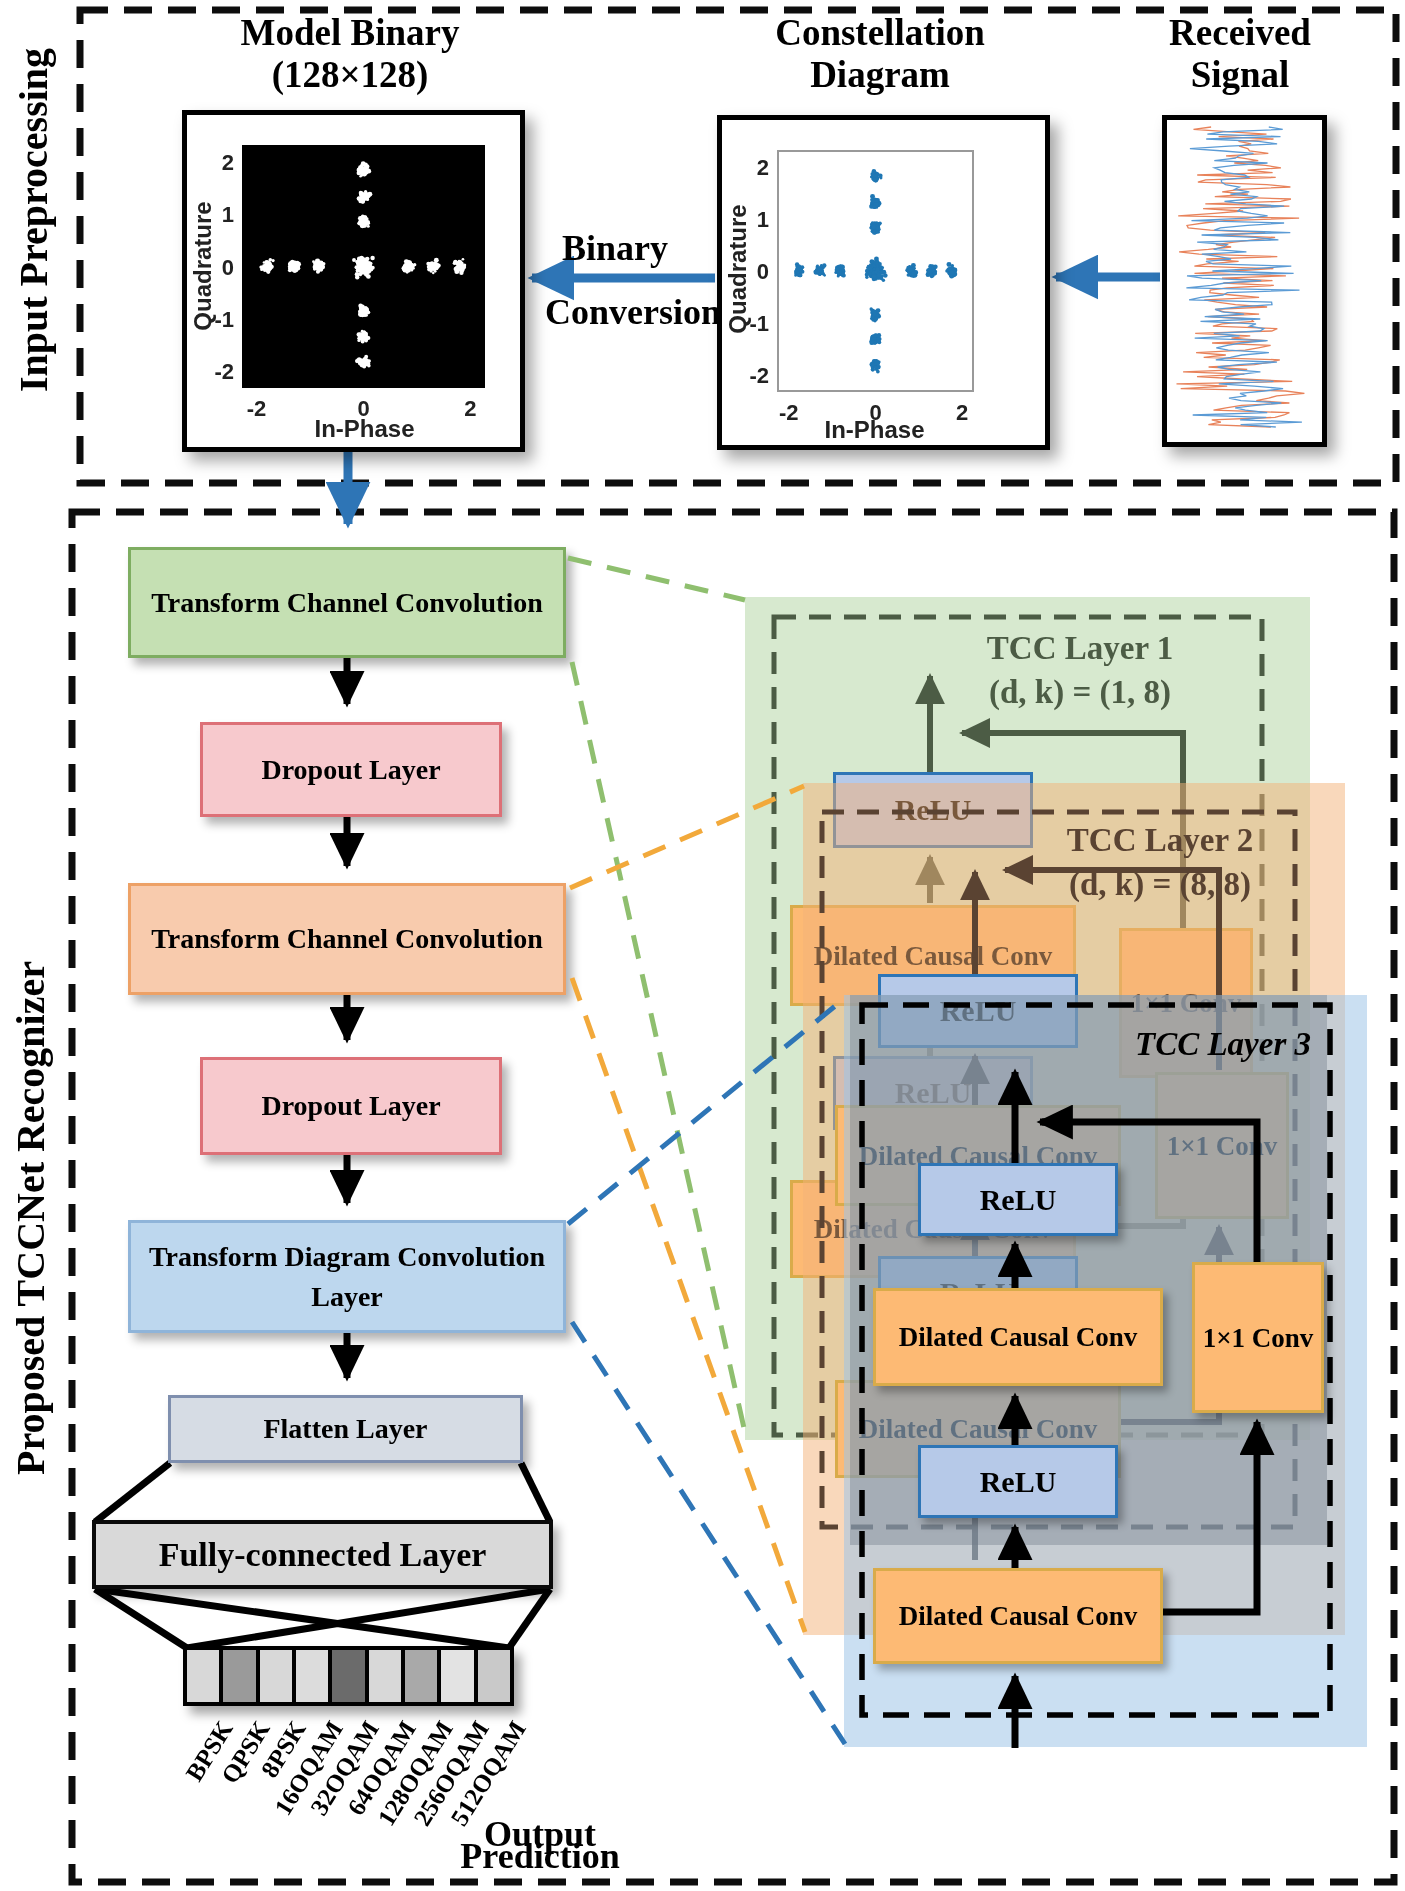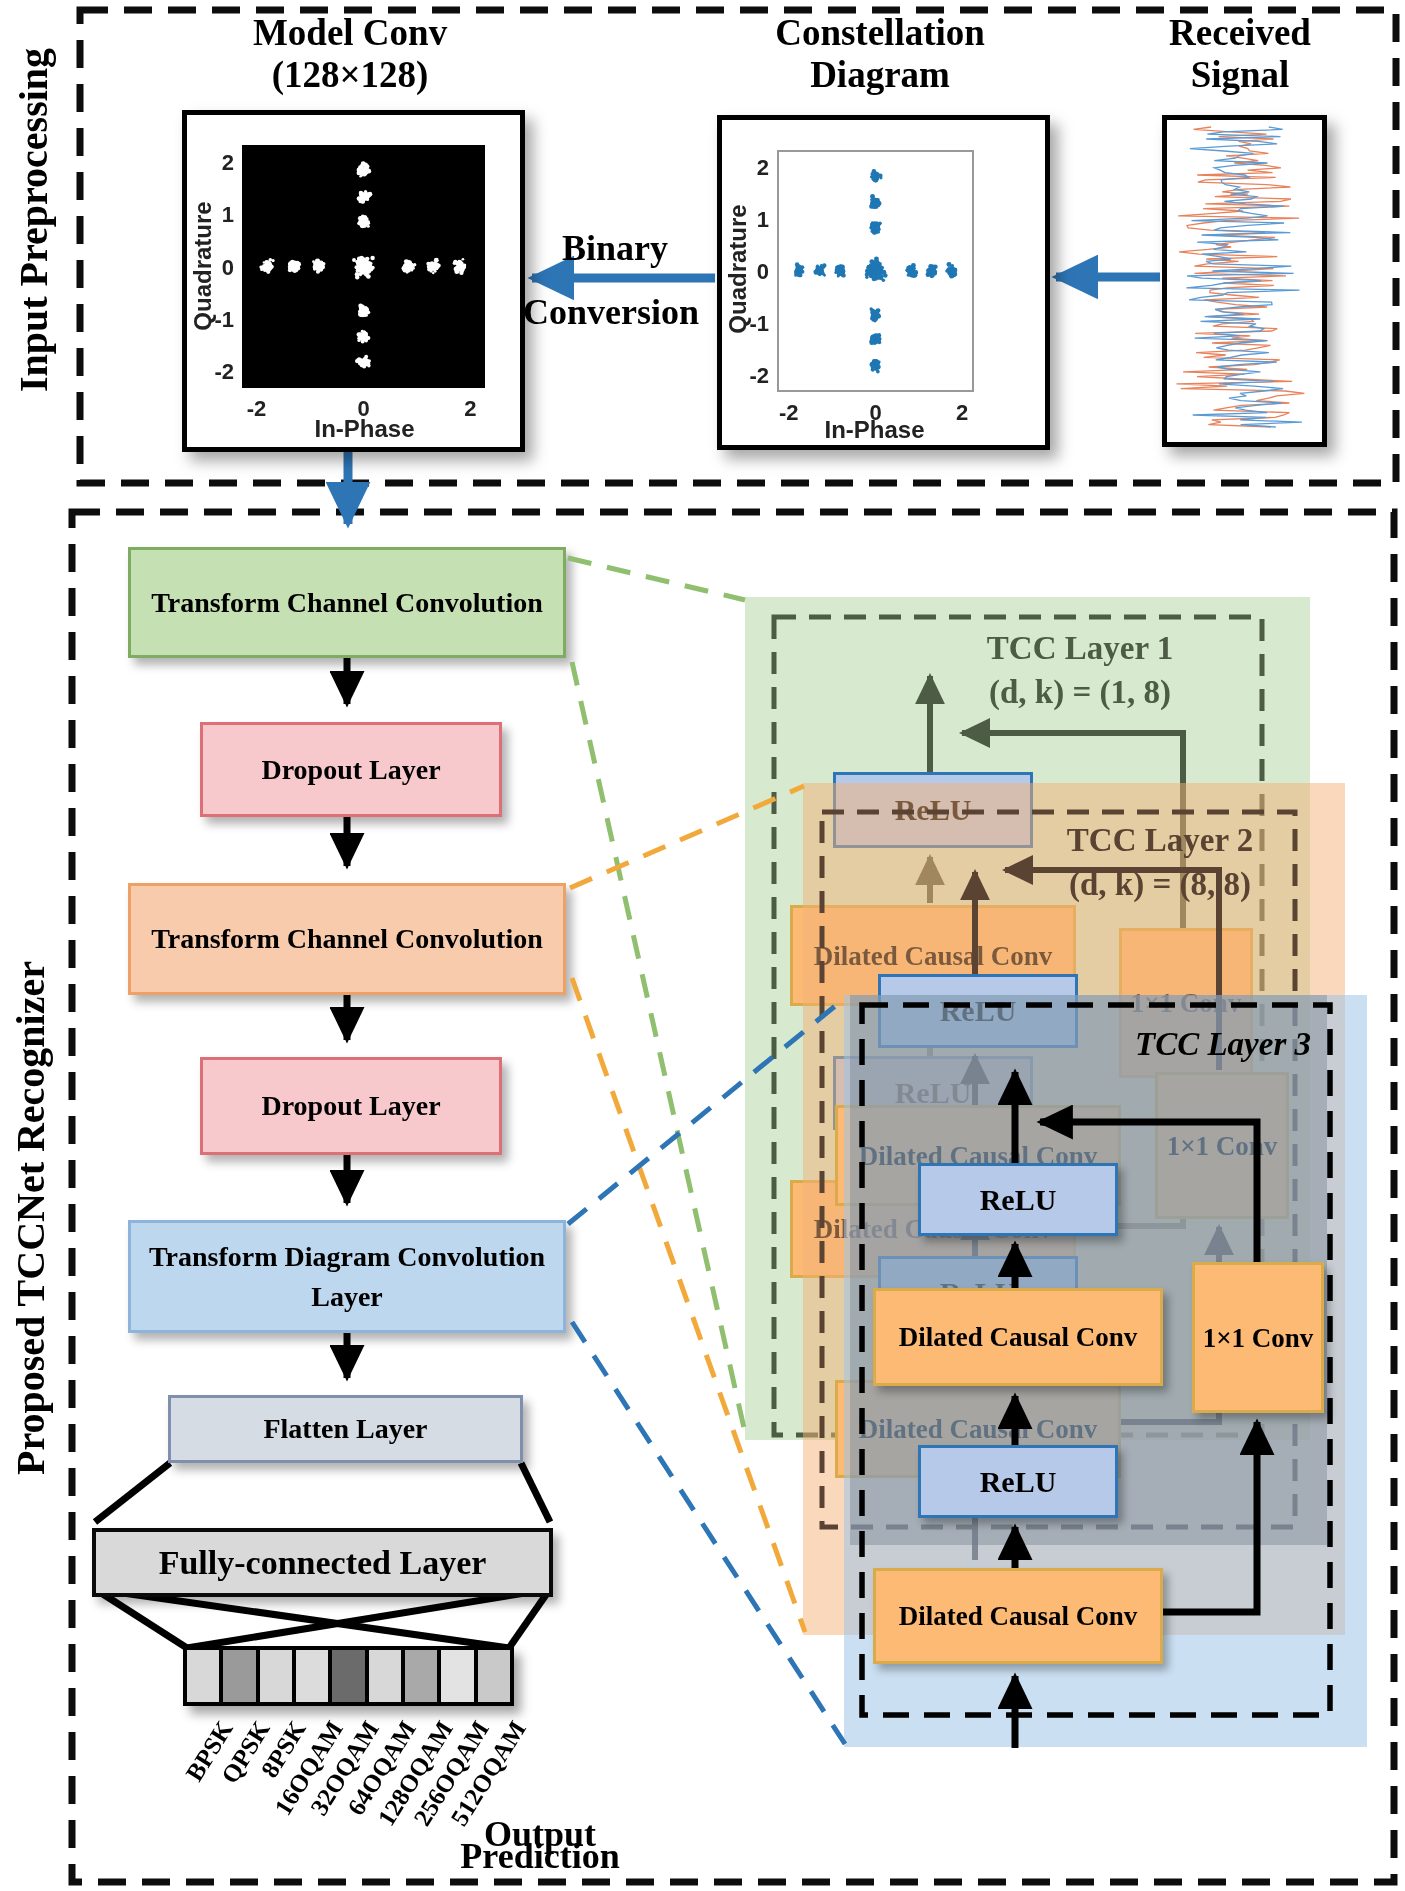--- a/index.html
+++ b/index.html
@@ -67,21 +67,21 @@
 
     <line x1="95" y1="1589" x2="187" y2="1648" stroke="#000" stroke-width="7"></line>
     <line x1="95" y1="1589" x2="509" y2="1648" stroke="#000" stroke-width="7"></line>
     <line x1="550" y1="1589" x2="187" y2="1648" stroke="#000" stroke-width="7"></line>
     <line x1="550" y1="1589" x2="509" y2="1648" stroke="#000" stroke-width="7"></line>
   </svg>
 
   <div class="vlabel" style="left:33px;top:220px;transform:translate(-50%,-50%) rotate(-90deg);">Input Preprocessing</div>
 
   <div class="title2" style="left:165px;top:12px;width:370px;">
-    <div>Model Conv</div>
+    <div>Model Binary</div>
     <div>(128×128)</div>
   </div>
   <div class="title2" style="left:700px;top:12px;width:360px;">
     <div>Constellation</div>
     <div>Diagram</div>
   </div>
   <div class="title2" style="left:1135px;top:12px;width:210px;">
     <div>Received</div>
     <div>Signal</div>
   </div>
@@ -1743,31 +1743,31 @@
   <div class="panelbox" style="left:1162px;top:115px;width:155px;height:322px;">
     <div id="rs-plot" class="plot" style="left:3px;top:3px;width:143px;height:310px;background:#fff;">
         <svg width="143" height="310" style="position: absolute; left: 0px; top: 0px;">
           <polyline points="41.1,4.0 23.5,6.4 60.6,8.8 96.5,11.2 48.6,13.6 103.5,16.0 68.5,18.4 81.2,20.8 69.1,23.2 77.8,25.6 79.6,28.0 98.3,30.4 56.1,32.8 72.7,35.2 88.2,37.6 64.3,40.0 95.4,42.4 110.9,44.8 77.6,47.2 102.6,49.6 27.2,52.0 105.7,54.4 35.7,56.8 27.9,59.2 96.9,61.6 120.4,64.0 69.8,66.4 52.2,68.8 78.1,71.2 44.8,73.6 120.9,76.0 110.7,78.4 35.3,80.8 119.4,83.2 33.1,85.6 73.1,88.0 44.3,90.4 8.2,92.8 129.1,95.2 54.6,97.6 33.5,100.0 17.0,102.4 18.2,104.8 40.3,107.2 95.3,109.6 44.7,112.0 105.1,114.4 83.6,116.8 63.9,119.2 45.9,121.6 61.1,124.0 38.3,126.4 9.1,128.8 29.0,131.2 107.3,133.6 36.3,136.0 68.6,138.4 37.2,140.8 24.4,143.2 103.4,145.6 64.2,148.0 24.5,150.4 115.9,152.8 52.0,155.2 102.5,157.6 53.3,160.0 103.8,162.4 57.2,164.8 40.2,167.2 39.8,169.6 61.9,172.0 89.1,174.4 34.3,176.8 47.1,179.2 65.5,181.6 97.1,184.0 45.2,186.4 54.3,188.8 89.1,191.2 37.8,193.6 80.9,196.0 83.3,198.4 52.2,200.8 42.9,203.2 107.3,205.6 101.8,208.0 25.2,210.4 80.2,212.8 61.5,215.2 96.1,217.6 42.1,220.0 100.6,222.4 88.3,224.8 75.2,227.2 26.1,229.6 55.8,232.0 33.7,234.4 109.8,236.8 100.7,239.2 84.5,241.6 38.6,244.0 77.2,246.4 13.1,248.8 74.4,251.2 27.0,253.6 71.3,256.0 122.2,258.4 6.5,260.8 57.2,263.2 10.7,265.6 115.4,268.0 134.4,270.4 106.8,272.8 98.6,275.2 86.3,277.6 119.4,280.0 71.5,282.4 56.1,284.8 43.5,287.2 119.4,289.6 114.0,292.0 105.0,294.4 41.8,296.8 50.9,299.2 38.4,301.6 100.9,304.0 " fill="none" stroke="#e8825a" stroke-width="1.3"></polyline>
           <polyline points="98.8,4.0 112.7,6.4 53.2,8.8 37.4,11.2 110.5,13.6 36.2,16.0 88.3,18.4 107.1,20.8 59.0,23.2 19.9,25.6 53.7,28.0 83.5,30.4 68.8,32.8 65.4,35.2 44.3,37.6 97.5,40.0 64.1,42.4 44.3,44.8 50.1,47.2 55.0,49.6 74.6,52.0 78.6,54.4 51.2,56.8 51.6,59.2 55.5,61.6 69.4,64.0 64.7,66.4 79.3,68.8 60.4,71.2 86.5,73.6 81.3,76.0 54.5,78.4 75.8,80.8 114.1,83.2 70.6,85.6 67.8,88.0 81.2,90.4 97.6,92.8 77.5,95.2 21.5,97.6 114.1,100.0 77.6,102.4 50.4,104.8 44.3,107.2 120.3,109.6 31.6,112.0 85.5,114.4 108.4,116.8 27.2,119.2 57.2,121.6 53.9,124.0 43.6,126.4 76.4,128.8 31.9,131.2 49.2,133.6 61.1,136.0 36.0,138.4 43.1,140.8 121.3,143.2 85.2,145.6 42.4,148.0 123.6,150.4 17.0,152.8 32.1,155.2 91.3,157.6 55.0,160.0 41.2,162.4 16.4,164.8 129.5,167.2 57.4,169.6 52.8,172.0 30.9,174.4 19.1,176.8 101.6,179.2 102.0,181.6 69.1,184.0 45.0,186.4 52.1,188.8 74.1,191.2 34.7,193.6 90.3,196.0 30.5,198.4 86.0,200.8 79.7,203.2 93.8,205.6 90.2,208.0 43.9,210.4 69.6,212.8 24.7,215.2 97.6,217.6 70.5,220.0 57.4,222.4 46.3,224.8 58.3,227.2 98.9,229.6 72.0,232.0 60.4,234.4 45.8,236.8 106.9,239.2 68.6,241.6 47.6,244.0 58.8,246.4 90.4,248.8 72.4,251.2 56.3,253.6 54.4,256.0 103.6,258.4 48.8,260.8 84.1,263.2 113.1,265.6 94.3,268.0 70.0,270.4 76.3,272.8 59.0,275.2 71.0,277.6 111.3,280.0 86.1,282.4 65.2,284.8 75.4,287.2 97.2,289.6 22.7,292.0 96.3,294.4 70.1,296.8 131.9,299.2 70.6,301.6 105.8,304.0 " fill="none" stroke="#5b9bd5" stroke-width="1.3"></polyline>
         </svg>
       </div>
   </div>
 
   <div class="biglbl" style="left:520px;top:228px;width:190px;font-size:36px;">Binary</div>
-  <div class="biglbl" style="left:501px;top:292px;width:220px;font-size:36px;">Conversion</div>
+  <div class="biglbl" style="left:523px;top:292px;width:220px;font-size:36px;">Conversion</div>
 
   <div class="vlabel" style="left:30px;top:1218px;transform:translate(-50%,-50%) rotate(-90deg);">Proposed TCCNet Recognizer</div>
 
   <div class="flowbox bgreen" style="left:128px;top:547px;width:438px;height:111px;box-sizing:border-box;">Transform Channel Convolution</div>
   <div class="flowbox bpink" style="left:200px;top:722px;width:302px;height:95px;box-sizing:border-box;">Dropout Layer</div>
   <div class="flowbox borange" style="left:128px;top:883px;width:438px;height:112px;box-sizing:border-box;">Transform Channel Convolution</div>
   <div class="flowbox bpink" style="left:200px;top:1057px;width:302px;height:98px;box-sizing:border-box;">Dropout Layer</div>
   <div class="flowbox bblue" style="left:128px;top:1220px;width:438px;height:113px;box-sizing:border-box;">Transform Diagram Convolution Layer</div>
   <div class="flowbox bflat" style="left:168px;top:1395px;width:355px;height:68px;box-sizing:border-box;">Flatten Layer</div>
-  <div class="flowbox bfc" style="left:92px;top:1520px;width:461px;height:69px;box-sizing:border-box;margin-top:8px;">Fully-connected Layer</div>
+  <div class="flowbox bfc" style="left:92px;top:1520px;width:461px;height:69px;box-sizing:border-box;">Fully-connected Layer</div>
 
   <div id="cells">
       <div style="background: rgb(216, 216, 216);"></div>
       <div style="background: rgb(154, 154, 154);"></div>
       <div style="background: rgb(216, 216, 216);"></div>
       <div style="background: rgb(220, 220, 220);"></div>
       <div style="background: rgb(107, 107, 107);"></div>
       <div style="background: rgb(216, 216, 216);"></div>
       <div style="background: rgb(169, 169, 169);"></div>
       <div style="background: rgb(227, 227, 227);"></div>

